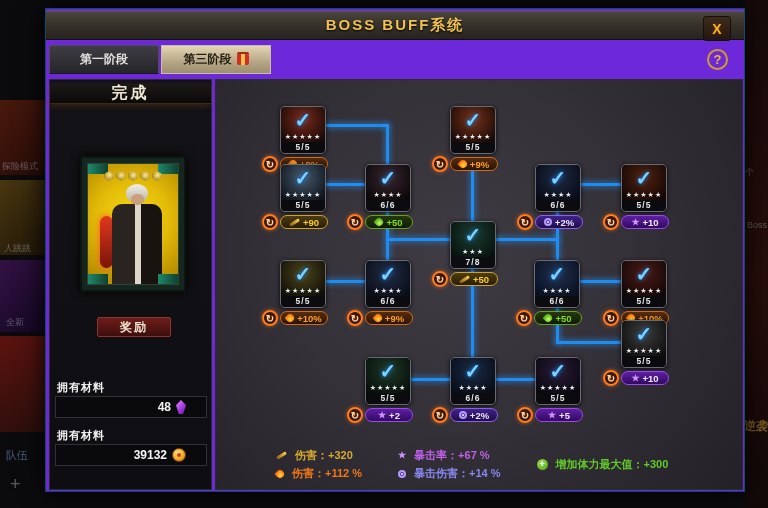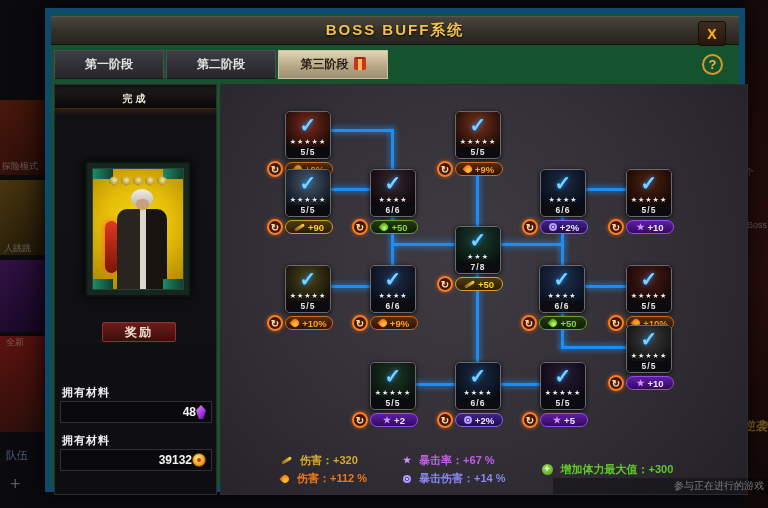--- a/index.html
+++ b/index.html
@@ -6,21 +6,21 @@
   *{box-sizing:border-box;font-family:"Liberation Sans",sans-serif;}
   #screen{position:relative;width:768px;height:508px;background:#0b0a0d;overflow:hidden;}
 
   
   .bg-strip{position:absolute;z-index:1;}
   .bg-txt{position:absolute;z-index:2;color:#9a9a9a;opacity:.55;font-size:9px;white-space:nowrap;}
   .bg-gold{color:#c8a030;font-weight:bold;}
 
   
   #dialog{position:absolute;left:45px;top:8px;width:700px;height:484px;z-index:10;
-    background:#14532d;box-shadow:0 0 24px rgba(0,0,0,.9);border:6px solid #0c4a6e;}
+    background:#6d28d9;box-shadow:0 0 24px rgba(0,0,0,.9);border:1px solid #0c4a6e;}
   #titlebar{position:absolute;left:0;top:2px;width:100%;height:29px;
     background:linear-gradient(180deg,#4a453b,#332f28 55%,#272420);
     border-top:1px solid #5a544a;border-bottom:1px solid #121008;
     display:flex;align-items:center;justify-content:center;}
   #title{color:#f2c24e;font-size:15px;font-weight:bold;letter-spacing:2px;text-shadow:0 1px 2px #000;}
   #close-btn{position:absolute;right:13px;top:4px;width:28px;height:25px;cursor:pointer;
     background:linear-gradient(180deg,#3d2c1c,#241710);border:1px solid #121008;border-radius:3px;
     color:#f5b521;font-weight:bold;font-size:14px;display:flex;align-items:center;justify-content:center;
     text-shadow:0 0 3px #80300a;}
   
@@ -32,21 +32,21 @@
   .gift{display:inline-block;width:12px;height:11px;position:relative;
     background:linear-gradient(90deg,#d03020 0 4px,#f2c24e 4px 8px,#d03020 8px 12px);
     border-radius:2px;box-shadow:0 -2px 0 0 #a82818;}
   #help-btn{position:absolute;right:16px;top:40px;width:21px;height:21px;border:2px solid #cf9c2c;border-radius:50%;
     color:#f0b830;font-size:13px;font-weight:bold;display:flex;align-items:center;justify-content:center;cursor:pointer;}
 
   
   #left-panel{position:absolute;left:3px;top:70px;width:163px;height:411px;
     background:linear-gradient(180deg,#131216,#0e0d11);border:1px solid #2c2b30;}
   #status-bar{height:20px;margin-top:4px;display:flex;align-items:center;justify-content:center;
-    background:linear-gradient(180deg,#1c1a18,#0a0908);color:#efe6d2;font-size:10px;font-weight:bold;
+    background:linear-gradient(180deg,#1c1a18,#0a0908);color:#efe6d2;font-size:16px;font-weight:bold;
     letter-spacing:3px;border-bottom:1px solid #3a2a18;box-shadow:0 2px 6px rgba(180,90,20,.25);}
   #card{position:absolute;left:30px;top:76px;width:106px;height:136px;background:#17251f;
     border:2px solid #0c1410;border-radius:3px;box-shadow:0 0 10px #000;padding:5px;}
   #card-inner{position:relative;width:100%;height:100%;border:1px solid #2c4438;
     background:radial-gradient(circle at 50% 45%,#f6da12 0%,#e3bb08 45%,#a97e00 100%);overflow:hidden;}
   .card-corner{position:absolute;width:20px;height:10px;background:linear-gradient(90deg,#1d8a6a,#11402f);z-index:4;}
   #card-emblems{position:absolute;left:0;right:0;top:7px;display:flex;justify-content:center;gap:3px;z-index:4;}
   .emblem{width:9px;height:10px;background:radial-gradient(circle at 50% 40%,#ffe98a,#8a6a10);
     clip-path:polygon(50% 0,100% 25%,100% 70%,50% 100%,0 70%,0 25%);box-shadow:0 0 2px #000;}
   
@@ -55,21 +55,21 @@
   #ch-face{left:43px;top:30px;width:13px;height:11px;border-radius:45%;background:#caa07c;}
   #ch-body{left:24px;top:40px;width:50px;height:86px;border-radius:10px 10px 4px 4px;
     background:linear-gradient(90deg,#2a2420 0 46%,#ddd6ca 46% 58%,#17130f 58% 100%);}
   #ch-arm{left:12px;top:52px;width:13px;height:52px;border-radius:8px;
     background:linear-gradient(180deg,#e03820,#7a1408);box-shadow:0 0 6px #ff5020;}
   #reward-btn{position:absolute;left:47px;top:237px;width:74px;height:20px;cursor:pointer;
     background:linear-gradient(180deg,#6e1d1a,#3c0e0c);border:1px solid #8a3530;border-radius:2px;
     color:#f2e4cf;font-size:12px;font-weight:bold;display:flex;align-items:center;justify-content:center;letter-spacing:2px;}
   .res-label{position:absolute;left:7px;color:#efefef;font-size:11px;font-weight:bold;letter-spacing:1px;}
   .res-field{position:absolute;left:5px;width:152px;height:22px;background:#0a0a0d;border:1px solid #303036;
-    display:flex;align-items:center;justify-content:flex-end;padding-right:5px;
+    display:flex;align-items:center;justify-content:flex-end;gap:5px;padding-right:20px;
     color:#f5f5f5;font-size:12px;font-weight:bold;}
   #gem-icon{width:10px;height:14px;background:linear-gradient(135deg,#f08cff,#a33ae0 55%,#5c1490);
     clip-path:polygon(50% 0,100% 38%,72% 100%,28% 100%,0 38%);}
   #coin-icon{width:14px;height:14px;border-radius:50%;border:1px solid #7e4206;
     background:radial-gradient(circle at 40% 35%,#ffe97e,#f0a828 55%,#c06a10);position:relative;}
   #coin-icon:after{content:"";position:absolute;left:4px;top:4px;width:4px;height:4px;border-radius:50%;background:#d23618;}
 
   
   #main-area{position:absolute;left:169px;top:70px;width:528px;height:411px;
     background:radial-gradient(circle at 45% 42%,#3e3b43 0%,#343138 45%,#232127 100%);
@@ -125,39 +125,36 @@
 
 <div id="screen">
 
   <div class="bg-strip" style="left:0;top:100px;width:46px;height:75px;background:linear-gradient(135deg,#5a1c0c,#2c0c06);opacity:.8;"></div>
   <div class="bg-strip" style="left:0;top:180px;width:46px;height:75px;background:linear-gradient(135deg,#584210,#241806);opacity:.8;"></div>
   <div class="bg-strip" style="left:0;top:260px;width:46px;height:72px;background:linear-gradient(135deg,#3c1452,#160626);opacity:.8;"></div>
   <div class="bg-strip" style="left:0;top:336px;width:46px;height:96px;background:linear-gradient(160deg,#6a1410,#30100a);opacity:.85;"></div>
   <div class="bg-strip" style="right:0;top:0;width:23px;height:508px;background:linear-gradient(180deg,#180a0a,#2a0e0a 55%,#120808);opacity:.9;"></div>
   <span class="bg-txt" style="left:2px;top:160px;">探险模式</span>
   <span class="bg-txt" style="left:4px;top:242px;">人跳跳</span>
-  <span class="bg-txt" style="left:6px;top:316px;margin-top:20px;">全新</span>
+  <span class="bg-txt" style="left:6px;top:316px;">全新</span>
   <span class="bg-txt" style="left:6px;top:448px;color:#7aa0d0;font-size:11px;">队伍</span>
   <span class="bg-txt" style="left:10px;top:474px;font-size:18px;">+</span>
   <span class="bg-txt" style="right:14px;top:166px;">65个</span>
   <span class="bg-txt" style="right:1px;top:220px;">Boss</span>
   <span class="bg-txt bg-gold" style="right:0px;top:418px;font-size:12px;">逆袭</span>
 
   <div id="dialog">
     <div id="titlebar">
       <span id="title">BOSS BUFF系统</span>
       <div id="close-btn">X</div>
     </div>
 
     <div id="tabrow">
         <div class="tab">
           <span>第一阶段</span>
-        </div>
-        <div class="tab">
-          <span>第二阶段</span>
         </div>
         <div class="tab active">
           <span>第三阶段</span>
           <span class="gift"></span>
         </div>
       </div>
     <div id="help-btn">?</div>
 
     <div id="left-panel">
       <div id="status-bar">完成</div>
@@ -463,14 +460,13 @@
             <div class="refresh">↻</div>
             <div class="badge badge-star">
               <i class="ic ic-star">★</i>
               <b>+5</b>
             </div>
           </div>
         </div>
       </div>
   </div>
 
-  <div id="ticker">参与正在进行的游戏</div>
 </div>
 
 </body></html>

